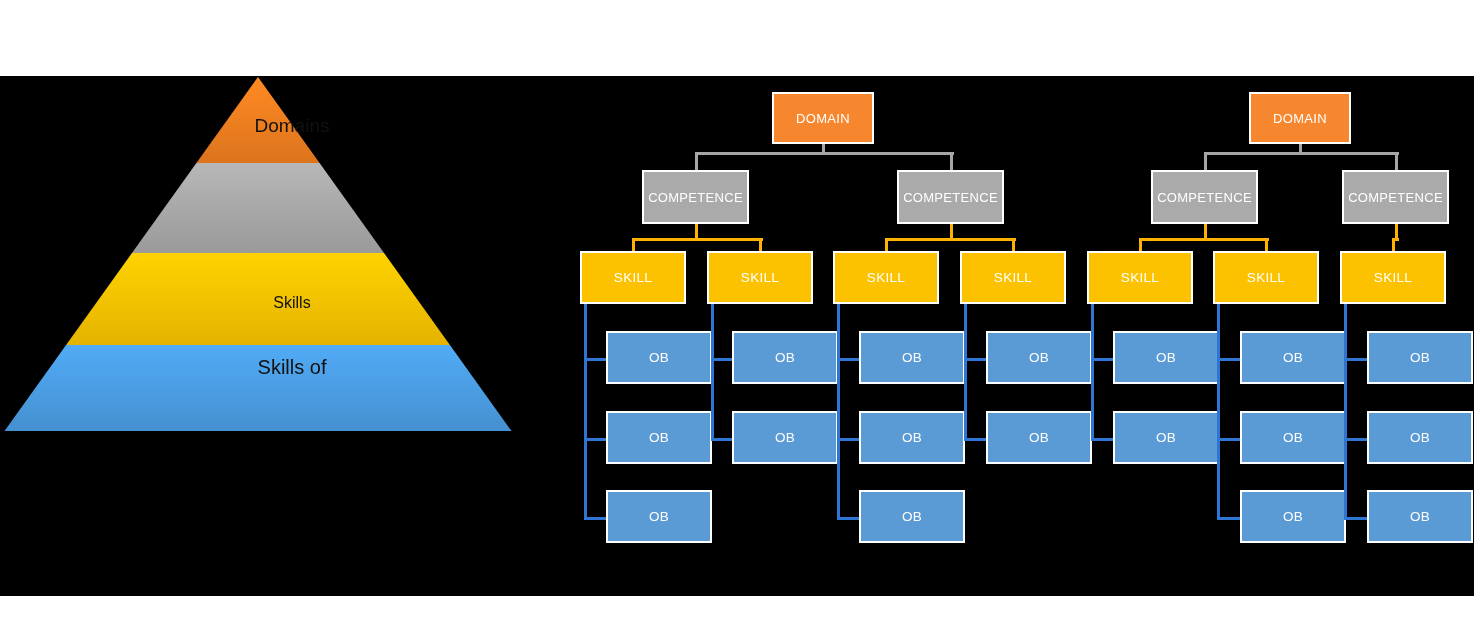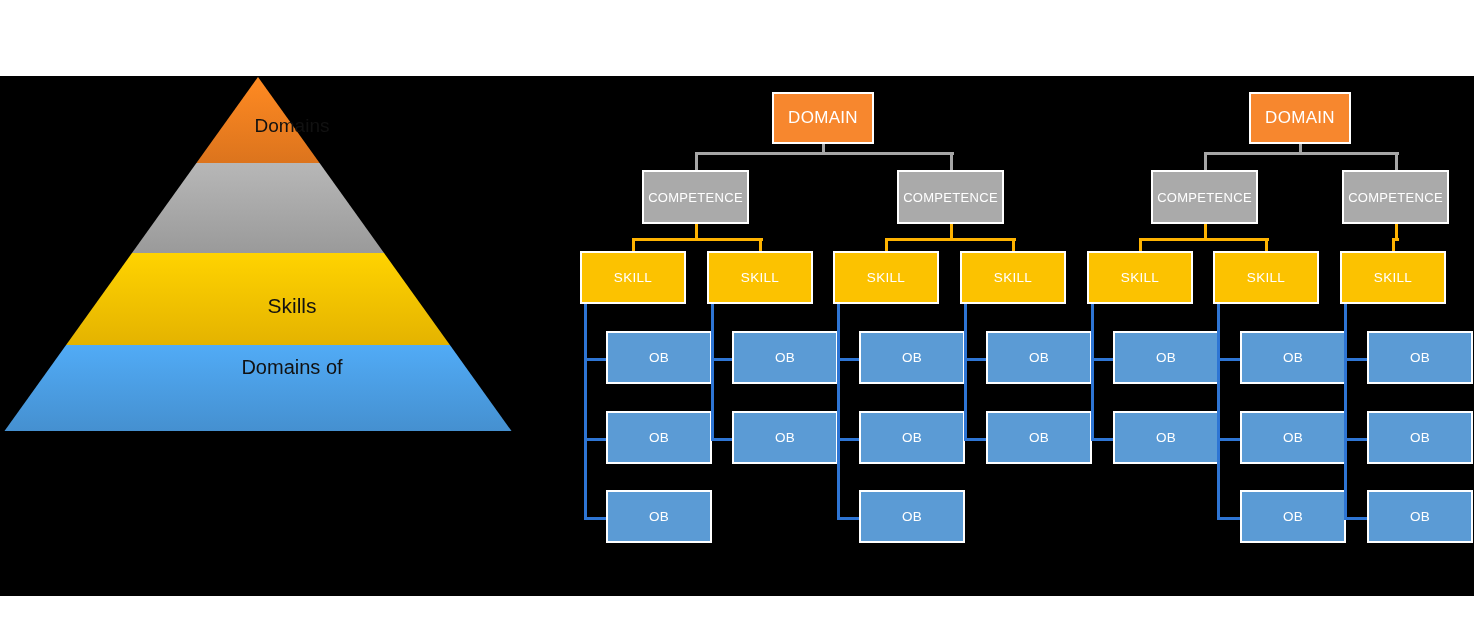--- a/index.html
+++ b/index.html
@@ -11,21 +11,21 @@
   
   #pyramid{position:absolute;left:0px;top:70px;width:540px;height:375px;padding-left:44px;}
   .tierlabel{position:absolute;width:100%;text-align:center;color:#111111;
     font-family:"Liberation Sans",sans-serif;font-weight:400;pointer-events:none;}
 
   
   #tree{position:absolute;left:0;top:0;width:1474px;height:636px;}
   .node{position:absolute;box-sizing:border-box;display:flex;align-items:center;
     justify-content:center;color:#ffffff;border:2px solid #ffffff;
     font-family:"Liberation Sans",sans-serif;letter-spacing:.3px;}
-  .node.domain{background:#F7872E;font-size:17px;}
+  .node.domain{background:#F7872E;font-size:13px;}
   .node.competence{background:#AAAAAA;font-size:13px;}
   .node.skill{background:#FCC200;font-size:13.5px;}
   .node.ob{background:#5B9BD5;font-size:13.5px;}
   .conn{position:absolute;}
   .conn.gray{background:#A6A6A6;}
   .conn.orange{background:#FFB300;}
   .conn.blue{background:#2E75D4;}
 </style>
 </head>
 <body>
@@ -53,22 +53,22 @@
             <stop offset="0%" stop-color="#51abf6"></stop>
             <stop offset="100%" stop-color="#4590d0"></stop>
           </linearGradient>
         </defs>
         <polygon points="258,7 258,7 319.58474576271186,93 196.41525423728814,93" fill="url(#grad0)"></polygon>
         <polygon points="196.41525423728814,93 319.58474576271186,93 384.03389830508473,183 131.96610169491527,183" fill="url(#grad1)"></polygon>
         <polygon points="131.96610169491527,183 384.03389830508473,183 449.91525423728814,275 66.08474576271186,275" fill="url(#grad2)"></polygon>
         <polygon points="66.08474576271186,275 449.91525423728814,275 511.5,361 4.5,361" fill="url(#grad3)"></polygon>
       </svg>
       <div class="tierlabel" style="left: 0px; top: 45.32px; font-size: 19px;">Domains</div>
-      <div class="tierlabel" style="left: 0px; top: 223.6px; font-size: 21px;">Skills</div>
-      <div class="tierlabel" style="left: 0px; top: 285.6px; font-size: 20px;">Domains of</div>
+      <div class="tierlabel" style="left: 0px; top: 223.6px; font-size: 16px;">Skills</div>
+      <div class="tierlabel" style="left: 0px; top: 285.6px; font-size: 20px;">Skills of</div>
     </div>
 
   <div id="tree">
       <div class="node domain" style="left: 772px; top: 92px; width: 102px; height: 52px;">
         <span>DOMAIN</span>
       </div>
       <div class="node domain" style="left: 1249px; top: 92px; width: 102px; height: 52px;">
         <span>DOMAIN</span>
       </div>
       <div class="node competence" style="left: 642px; top: 170px; width: 107px; height: 54px;">

